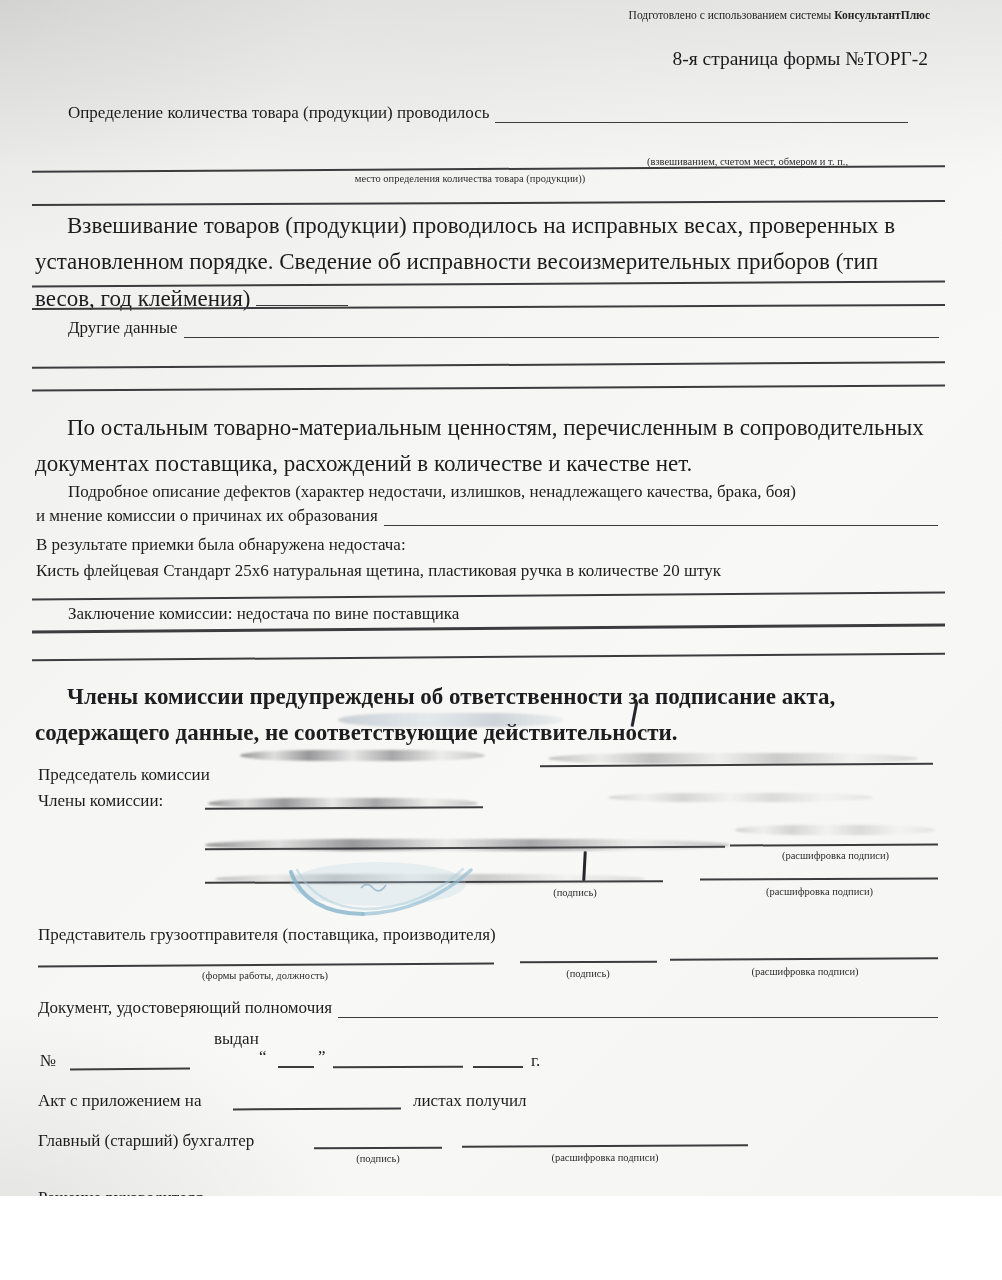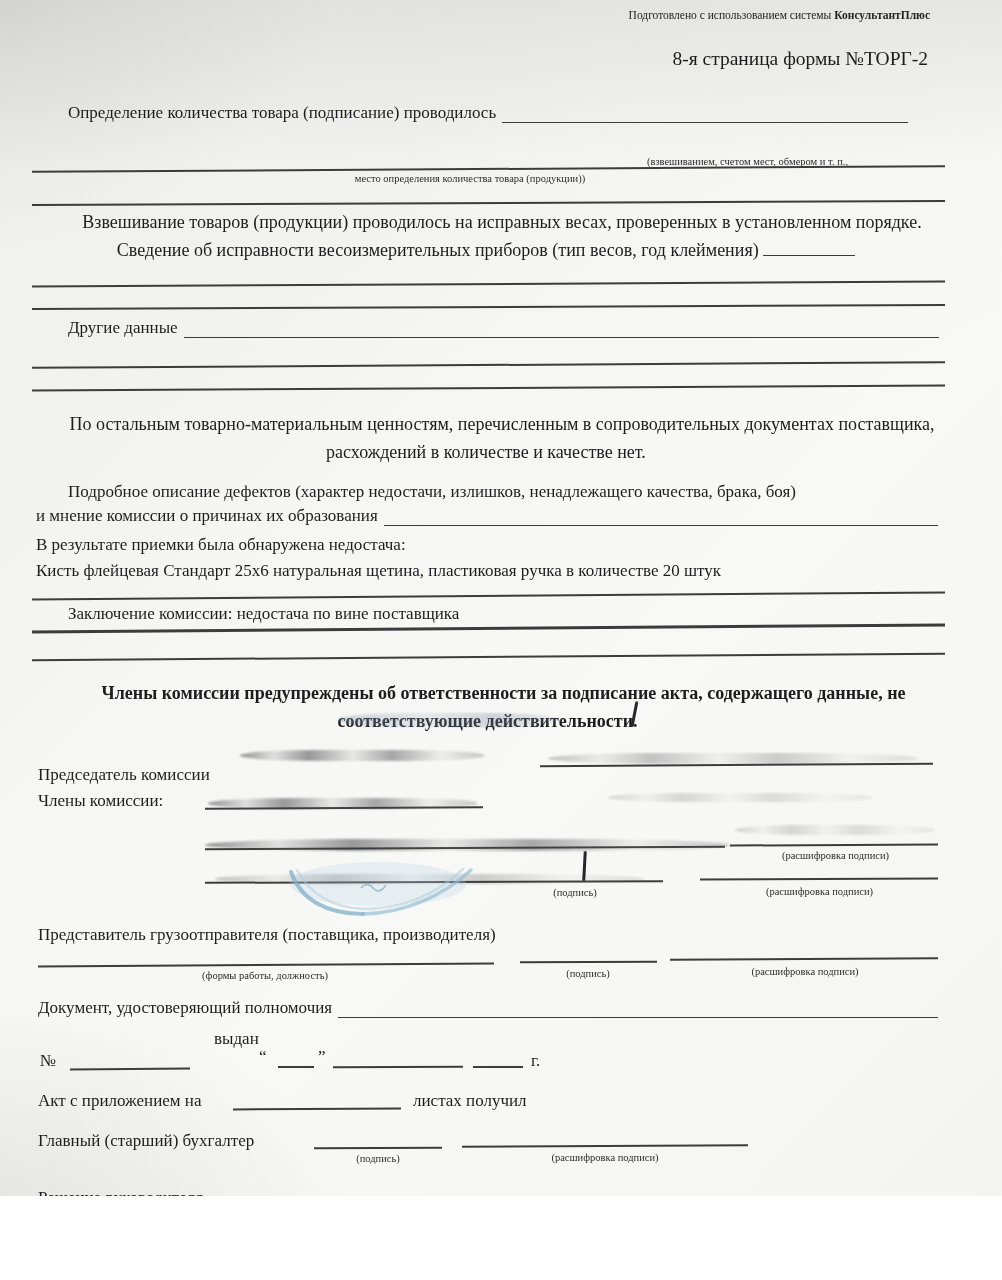--- a/index.html
+++ b/index.html
@@ -6,21 +6,21 @@
   .page{
     position:relative;width:1002px;height:1196px;overflow:hidden;
     font-family:"Liberation Serif","DejaVu Serif",serif;color:#1d1d1f;
     background:
       linear-gradient(180deg, rgba(190,190,188,0.30) 0%, rgba(240,240,238,0.10) 14%, rgba(255,255,255,0) 30%),
       radial-gradient(ellipse 900px 700px at -8% -6%, #cfcfcd 0%, #e3e3e1 22%, #f1f1ef 48%, rgba(246,246,244,0) 75%),
       radial-gradient(ellipse 600px 400px at 0% 104%, rgba(205,205,203,0.5) 0%, rgba(246,246,244,0) 60%),
       linear-gradient(135deg, #ececea 0%, #f5f5f3 35%, #f8f8f6 60%, #f4f4f2 100%);
   }
   .t{position:absolute;font-size:17px;line-height:1.3;white-space:nowrap;}
-  .para{position:absolute;font-size:18px;line-height:1.58;white-space:normal;text-indent:32px;text-align:center;}
+  .para{position:absolute;font-size:23px;line-height:1.58;white-space:normal;text-indent:32px;text-align:left;}
   .cap{position:absolute;font-size:10.5px;color:#2c2c2e;text-align:center;white-space:nowrap;}
   .rule{position:absolute;height:1.6px;background:#3c3c3e;}
   .rule.thick{height:2.6px;}
   .flexrow{position:absolute;display:flex;align-items:flex-end;font-size:17px;}
   .flexrow .lbl{white-space:nowrap;}
   .flexrow .ind{padding-left:32px;}
   .fill{flex:1;border-bottom:1.6px solid #3c3c3e;height:19px;margin-left:6px;}
   .ifill{display:inline-block;border-bottom:1.6px solid #3c3c3e;height:14px;vertical-align:baseline;}
   .smudge{position:absolute;filter:blur(1.3px);border-radius:45%/70%;
     background:linear-gradient(90deg, rgba(66,66,72,.55) 0%, rgba(120,120,126,.18) 14%, rgba(58,58,64,.5) 28%, rgba(140,140,146,.14) 46%, rgba(70,70,76,.45) 62%, rgba(150,150,156,.1) 82%, rgba(92,92,98,.32) 100%);}
@@ -33,21 +33,21 @@
 </style>
 </head>
 <body>
 
 <div class="page">
 
   <div class="watermark" style="top:9px;right:72px;"><span>Подготовлено с использованием системы </span><b>КонсультантПлюс</b></div>
   <div class="title" style="top:48px;right:74px;">8-я страница формы №ТОРГ-2</div>
 
   <div class="flexrow" style="left:36px;top:103px;width:872px;">
-    <span class="lbl ind">Определение количества товара (подписание) проводилось</span>
+    <span class="lbl ind">Определение количества товара (продукции) проводилось</span>
     <span class="fill"></span>
   </div>
   <div class="cap" style="left:600px;top:127px;width:295px;margin-top:29px;">(взвешиванием, счетом мест, обмером и т. п.,</div>
   <div class="rule" style="left:32px;top:168px;width:913px;transform:rotate(-0.35deg);"></div>
   <div class="cap" style="left:295px;top:173px;width:350px;">место определения количества товара (продукции))</div>
 
   <div class="rule" style="left:32px;top:202px;width:913px;transform:rotate(-0.25deg);"></div>
   <div class="para" style="left:35px;top:208px;width:902px;"><span>Взвешивание товаров (продукции) проводилось на исправных весах, проверенных в установленном порядке. Сведение об исправности весоизмерительных приборов (тип весов, год клеймения)</span>&nbsp;<span class="ifill" style="width:92px;"></span></div>
   <div class="rule" style="left:32px;top:283px;width:913px;transform:rotate(-0.3deg);"></div>
   <div class="rule" style="left:32px;top:306px;width:913px;transform:rotate(-0.25deg);"></div>

